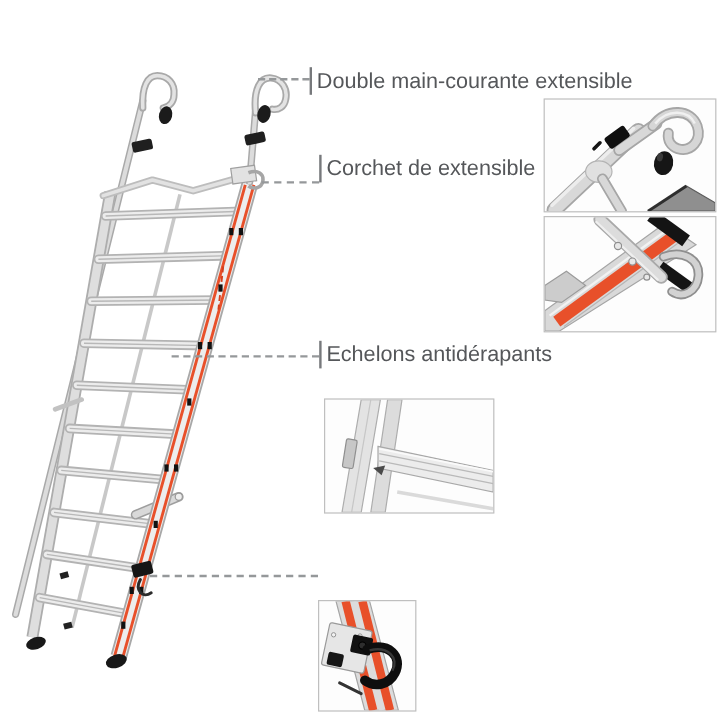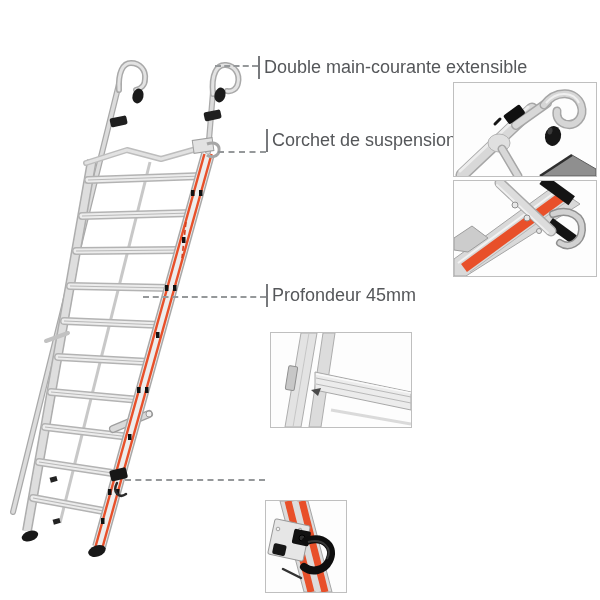--- a/index.html
+++ b/index.html
@@ -154,25 +154,25 @@
   <div class="dash" style="left:215px;top:65px;width:43px;"></div>
   <div class="dash" style="left:218px;top:151px;width:48px;"></div>
   <div class="dash" style="left:143px;top:296px;width:123px;"></div>
   <div class="dash" style="left:125px;top:479px;width:140px;"></div>
 
   <div class="label" style="left:258px;top:56px;">
     <span>Double main-courante extensible</span>
   </div>
 
   <div class="label" style="left:266px;top:129px;">
-    <div>Corchet de suspension</div>
+    <div>Corchet de extensible</div>
   </div>
 
   <div class="label" style="left:266px;top:284px;">
-    <div>Profondeur 45mm</div>
+    <div>Echelons antidérapants</div>
   </div>
 
 
   <div class="thumb" style="left:453px;top:82px;width:144px;height:95px;">
     <svg width="142" height="93" viewBox="0 0 142 93">
       <line x1="8" y1="92" x2="78" y2="26" stroke="#a6a6a6" stroke-width="13" stroke-linecap="round"></line>
       <line x1="8" y1="92" x2="78" y2="26" stroke="#d8d8d8" stroke-width="10" stroke-linecap="round"></line>
       <line x1="6" y1="88" x2="74" y2="24" stroke="#ededed" stroke-width="3" stroke-linecap="round"></line>
       <ellipse cx="45" cy="60" rx="11" ry="9" fill="#e0e0e0" stroke="#b4b4b4" stroke-width="1"></ellipse>
       <line x1="48" y1="66" x2="64" y2="93" stroke="#a6a6a6" stroke-width="9" stroke-linecap="round"></line>

